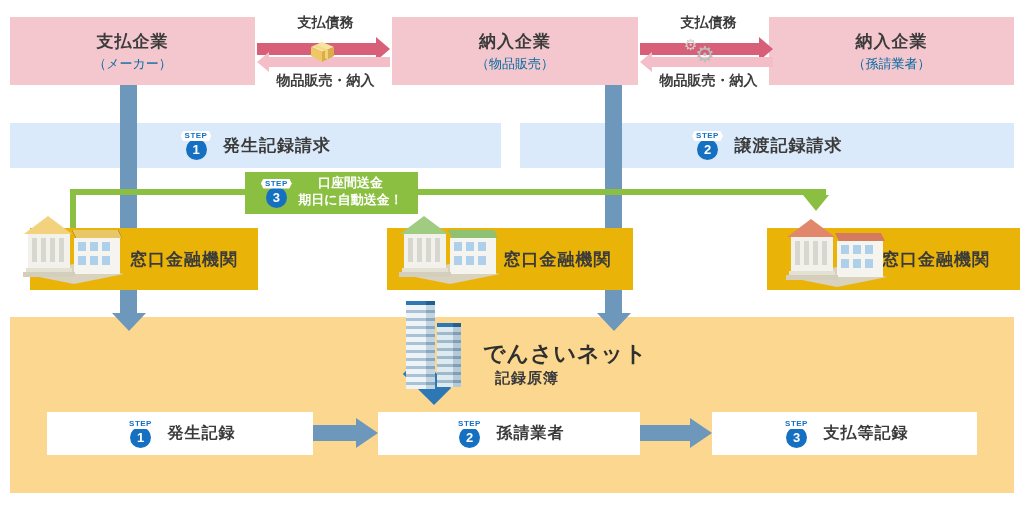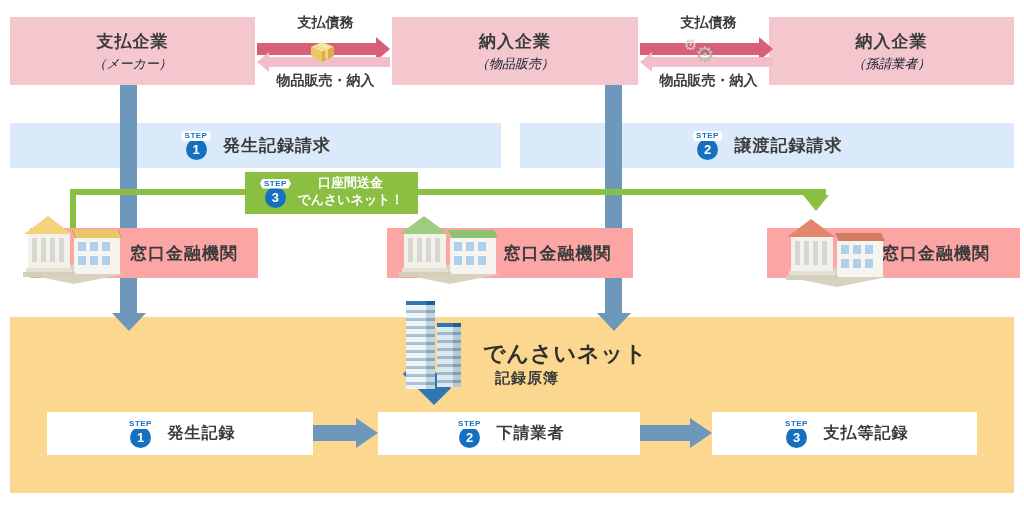--- a/index.html
+++ b/index.html
@@ -4,21 +4,21 @@
 <style>
   * { margin:0; padding:0; box-sizing:border-box; }
   html,body { background:#fff; }
   body { font-family:"Liberation Sans","DejaVu Sans",sans-serif; color:#3b3b3b; }
   .canvas { position:relative; width:1024px; height:507px; background:#fff; overflow:hidden; }
 
   
   .company-box { position:absolute; top:17px; height:68px; background:#f4c7ce;
     display:flex; flex-direction:column; align-items:center; justify-content:center; z-index:1; }
   .company-title { font-size:17px; font-weight:bold; letter-spacing:1px; }
-  .company-sub { font-size:13px; margin-top:2px; color:#0f172a;font-style:italic; }
+  .company-sub { font-size:13px; margin-top:2px; color:#0369a1; }
 
   
   .trade-zone { position:absolute; top:14px; width:141px; height:76px; z-index:2; }
   .trade-label { position:absolute; width:100%; text-align:center; font-size:14px; font-weight:bold; }
   .t-top { top:0; }
   .t-bottom { bottom:0; }
   .arrow-wrap { position:absolute; left:2px; width:133px; }
   .ar-right { top:23px; height:24px; }
   .ar-right .shaft { position:absolute; left:0; top:6px; width:119px; height:12px; background:#d75f78; }
   .ar-right .head { position:absolute; right:0; top:0; width:0; height:0;
@@ -54,21 +54,21 @@
   
   .g-hline { position:absolute; left:70px; top:189px; width:756px; height:6px; background:#8bbf41; z-index:3; }
   .g-vleft { position:absolute; left:70px; top:189px; width:6px; height:44px; background:#8bbf41; z-index:3; }
   .g-head { position:absolute; left:803px; top:195px; width:0; height:0; z-index:3;
     border-left:13px solid transparent; border-right:13px solid transparent; border-top:16px solid #8bbf41; }
   .transfer-box { position:absolute; left:245px; top:172px; width:173px; height:42px; background:#8bbf41;
     display:flex; align-items:center; justify-content:center; gap:6px; z-index:6; }
   .transfer-text { color:#fff; font-size:13px; font-weight:bold; text-align:center; line-height:1.3;font-family:Liberation Mono, monospace; }
 
   
-  .bank-band { position:absolute; top:228px; height:50px; background:#fca5a5; z-index:4;
+  .bank-band { position:absolute; top:228px; height:62px; background:#eab308; z-index:4;
     display:flex; align-items:center; justify-content:center; }
   .bank-label { font-size:17px; font-weight:bold; letter-spacing:1px; }
   .bank-icon { position:absolute; z-index:5; }
 
   
   .densai-area { position:absolute; left:10px; top:317px; width:1004px; height:176px; background:#fbd78f; z-index:0; }
   .densai-building { position:absolute; left:398px; top:297px; width:74px; height:108px; z-index:5; }
   .db-base { position:absolute; left:7px; bottom:2px; width:44px; height:44px; background:#2e77b5;
     transform:rotate(45deg) scale(1,0.55); transform-origin:center; }
   .db-t1f { position:absolute; left:8px; top:4px; width:20px; height:88px;
@@ -172,21 +172,21 @@
   <div class="g-vleft"></div>
   <div class="g-hline"></div>
   <div class="g-head"></div>
   <div class="transfer-box">
     <div class="badge">
       <span class="badge-step">STEP</span>
       <span class="badge-num">3</span>
     </div>
     <div class="transfer-text">
       <div>口座間送金</div>
-      <div>でんさいネット！</div>
+      <div>期日に自動送金！</div>
     </div>
   </div>
 
   <div class="bank-band" style="left:30px;width:228px;padding-left:80px;">
     <div class="bank-label">窓口金融機関</div>
   </div>
   <div class="bank-band" style="left:387px;width:246px;padding-left:95px;">
     <div class="bank-label">窓口金融機関</div>
   </div>
   <div class="bank-band" style="left:767px;width:253px;padding-left:85px;">
@@ -277,21 +277,21 @@
   </div>
   <div class="fat-arrow" style="left:313px;width:65px;">
     <div class="shaft" style="width:44px;"></div>
     <div class="head"></div>
   </div>
   <div class="record-box" style="left:378px;width:262px;">
     <div class="badge">
       <span class="badge-step">STEP</span>
       <span class="badge-num">2</span>
     </div>
-    <div class="record-label">下請業者</div>
+    <div class="record-label">孫請業者</div>
   </div>
   <div class="fat-arrow" style="left:640px;width:72px;">
     <div class="shaft" style="width:51px;"></div>
     <div class="head"></div>
   </div>
   <div class="record-box" style="left:712px;width:265px;">
     <div class="badge">
       <span class="badge-step">STEP</span>
       <span class="badge-num">3</span>
     </div>

